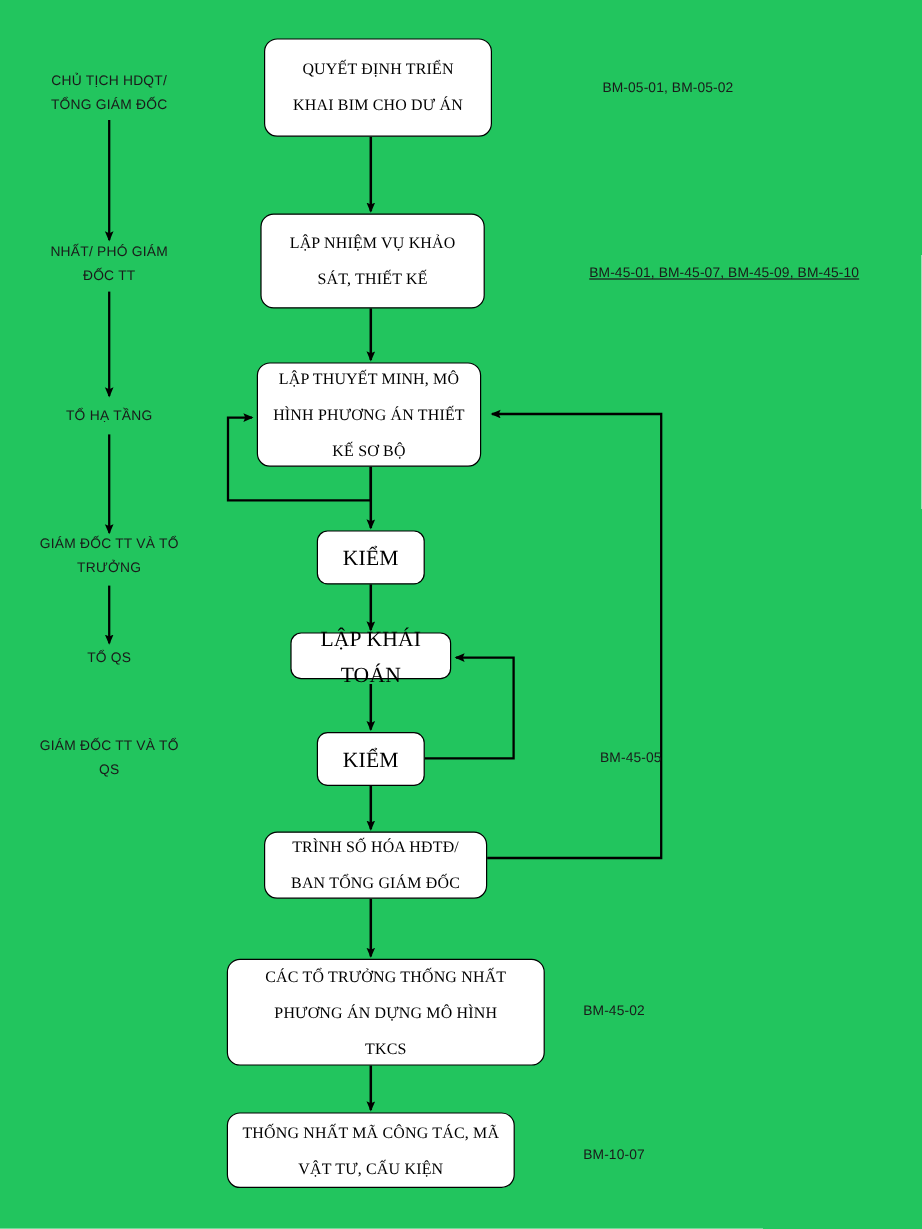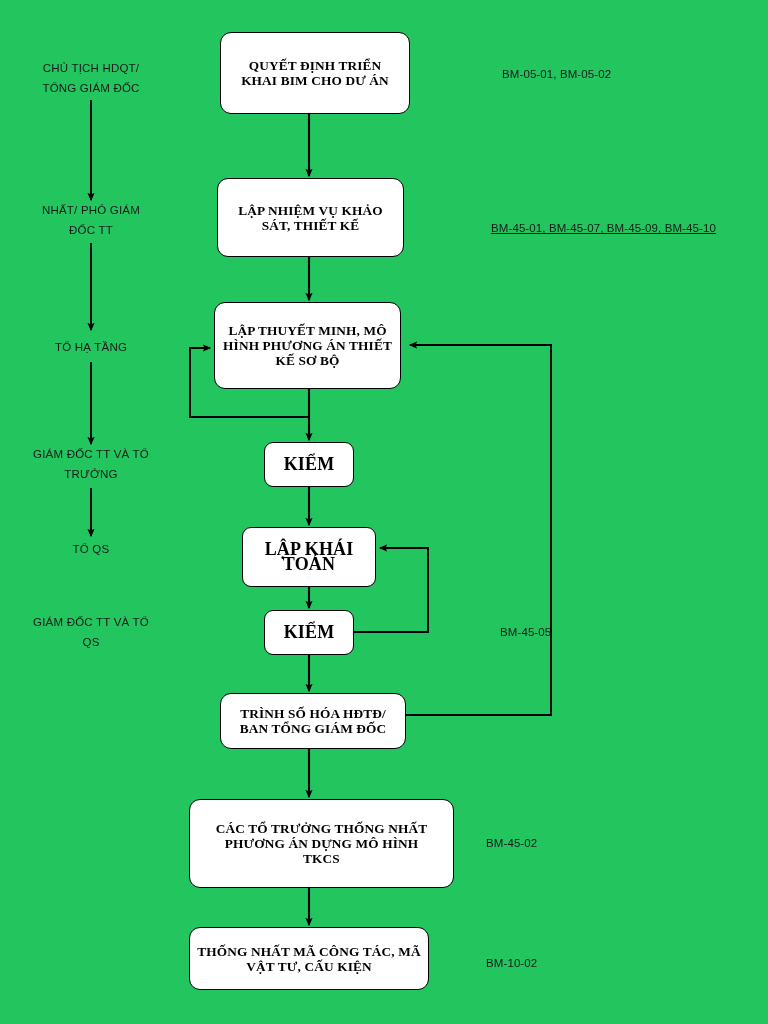--- a/index.html
+++ b/index.html
@@ -50,26 +50,25 @@
     box-sizing: border-box;
     border: 1.9px solid #000000;
     border-radius: 11px;
     background: #ffffff;
     display: flex;
     align-items: center;
     justify-content: center;
     text-align: center;
     font-family: "Liberation Serif", serif;
     font-size: 13.3px;
-    line-height: 15px;
+    line-height: 30px;
     color: #000000;
     letter-spacing: 0.15px;
     white-space: pre-line;
     padding: 16px 4px;
-    font-weight: bold;
   }
   .node-box.small {
     font-size: 18px;
     border-radius: 9px;
   }
 </style>
 </head>
 <body>
 
 <div id="page">
@@ -117,31 +116,31 @@
     </div>
   <div id="process-boxes">
       <div class="node-box" style="left: 220px; top: 32px; width: 190px; height: 82px;">QUYẾT ĐỊNH TRIỂN
 KHAI BIM CHO DƯ ÁN</div>
       <div class="node-box" style="left: 217px; top: 178px; width: 187px; height: 79px;">LẬP NHIỆM VỤ KHẢO
 SÁT, THIẾT KẾ</div>
       <div class="node-box" style="left: 214px; top: 302px; width: 187px; height: 87px;">LẬP THUYẾT MINH, MÔ
 HÌNH PHƯƠNG ÁN THIẾT
 KẾ SƠ BỘ</div>
       <div class="node-box small" style="left: 264px; top: 442px; width: 90px; height: 45px;">KIỂM</div>
-      <div class="node-box small" style="left: 242px; top: 527px; width: 134px; height: 60px;">LẬP KHÁI TOÁN</div>
+      <div class="node-box small" style="left: 242px; top: 527px; width: 134px; height: 39px;">LẬP KHÁI TOÁN</div>
       <div class="node-box small" style="left: 264px; top: 610px; width: 90px; height: 45px;">KIỂM</div>
       <div class="node-box" style="left: 220px; top: 693px; width: 186px; height: 56px;">TRÌNH SỐ HÓA HĐTĐ/
 BAN TỔNG GIÁM ĐỐC</div>
       <div class="node-box" style="left: 189px; top: 799px; width: 265px; height: 89px;">CÁC TỔ TRƯỞNG THỐNG NHẤT
 PHƯƠNG ÁN DỰNG MÔ HÌNH
 TKCS</div>
       <div class="node-box" style="left: 189px; top: 927px; width: 240px; height: 63px;">THỐNG NHẤT MÃ CÔNG TÁC, MÃ
 VẬT TƯ, CẤU KIỆN</div>
     </div>
   <div id="form-code-labels">
       <div class="form-code" style="left: 462px; top: 74px;">BM-05-01, BM-05-02</div>
       <div class="form-code" style="left: 451px; top: 228px; text-decoration: underline;">BM-45-01, BM-45-07, BM-45-09, BM-45-10</div>
       <div class="form-code" style="left: 460px; top: 632px;">BM-45-05</div>
       <div class="form-code" style="left: 446px; top: 843px;">BM-45-02</div>
-      <div class="form-code" style="left: 446px; top: 963px;">BM-10-02</div>
+      <div class="form-code" style="left: 446px; top: 963px;">BM-10-07</div>
     </div>
 
 </div>
 
 </body></html>

